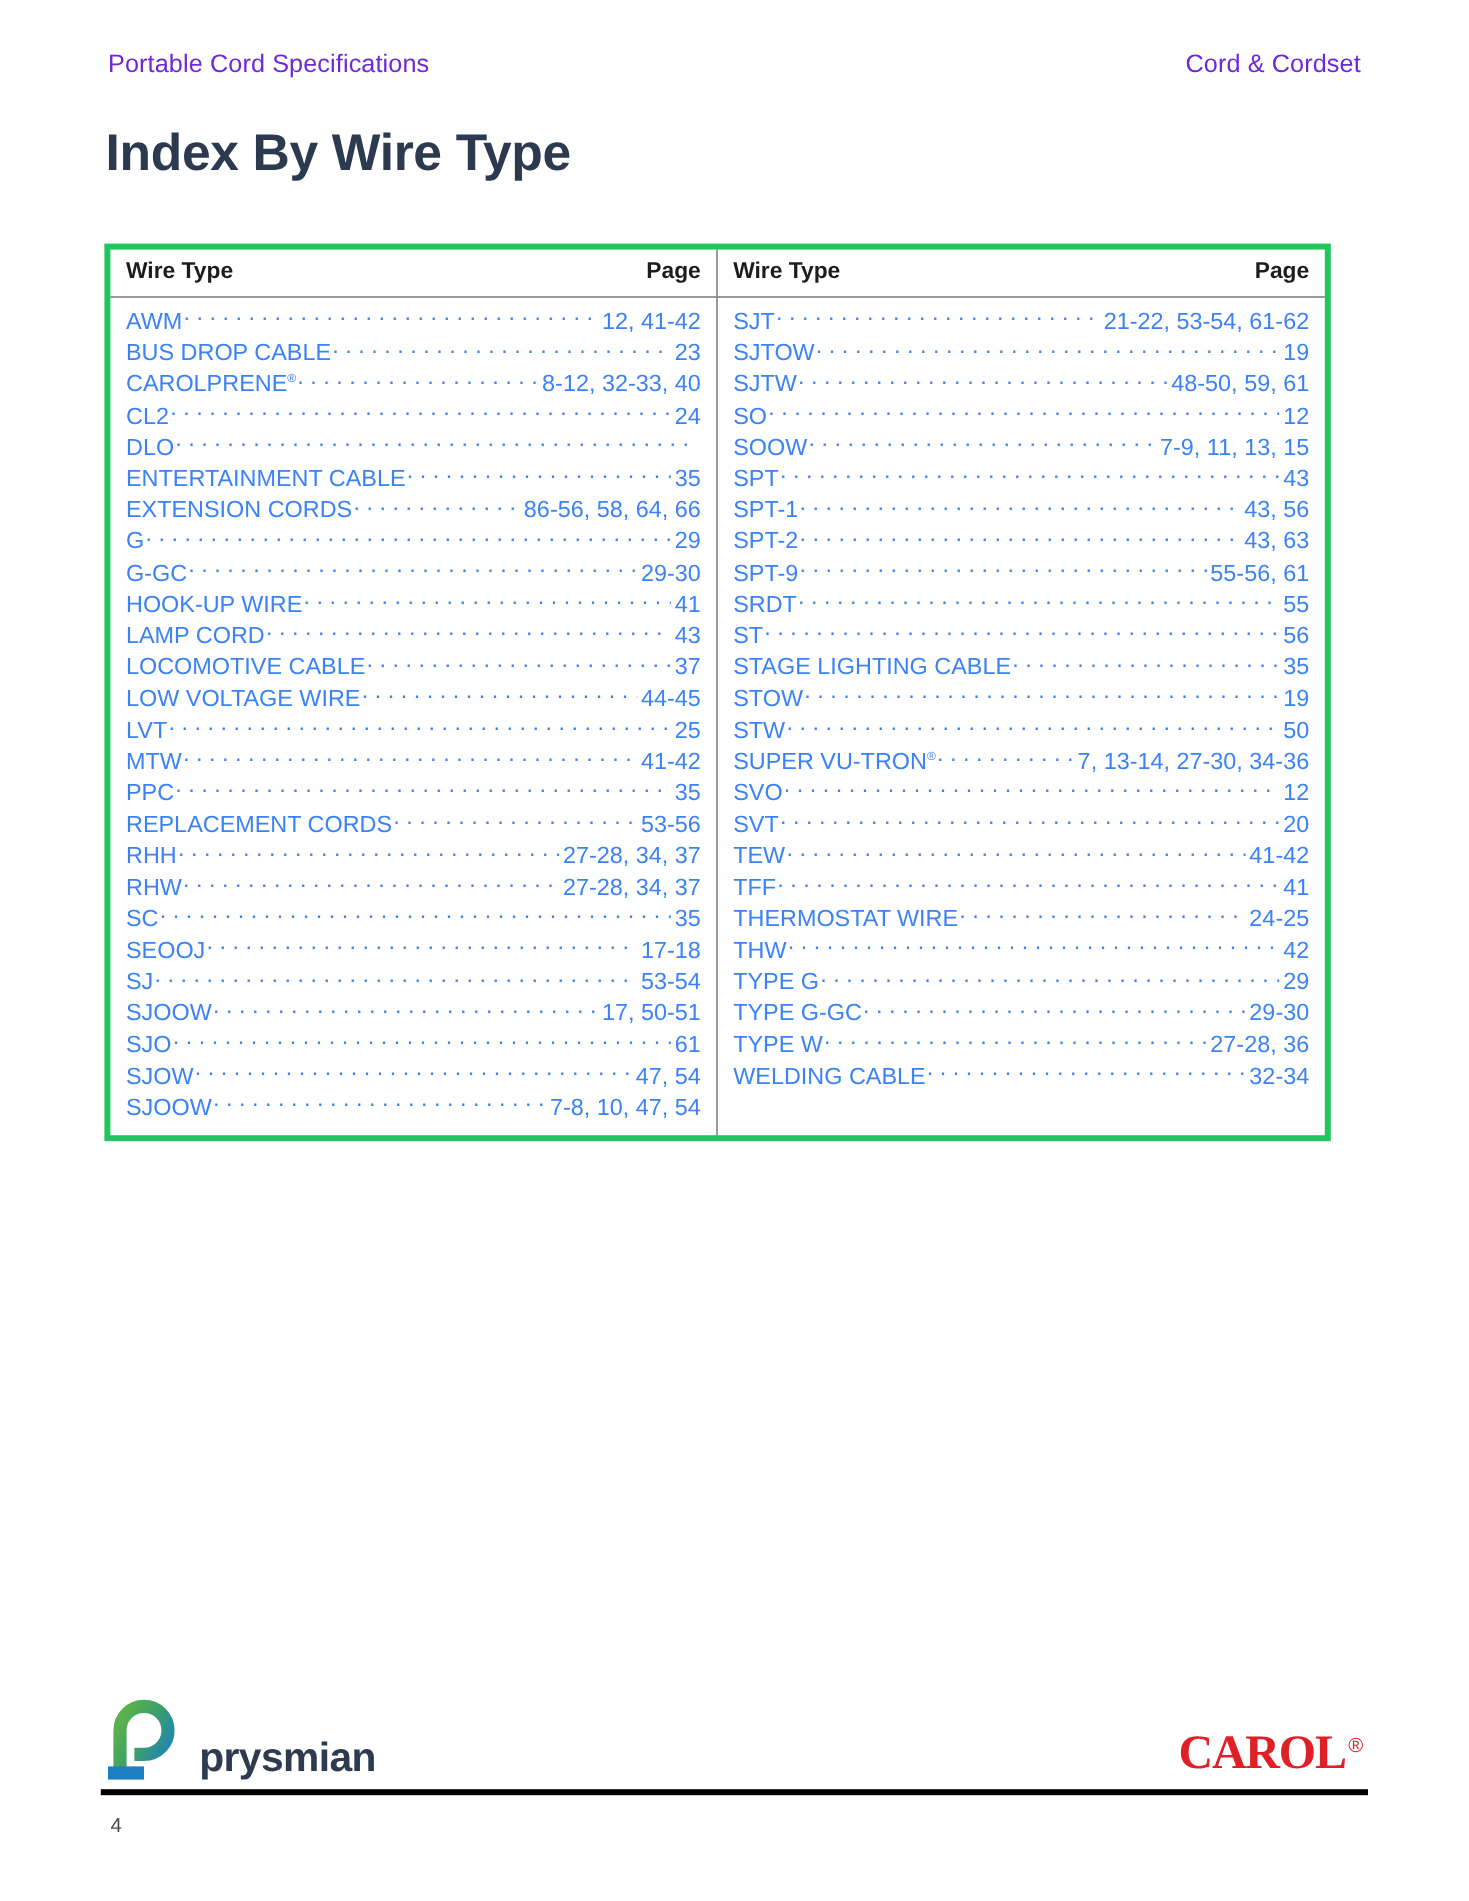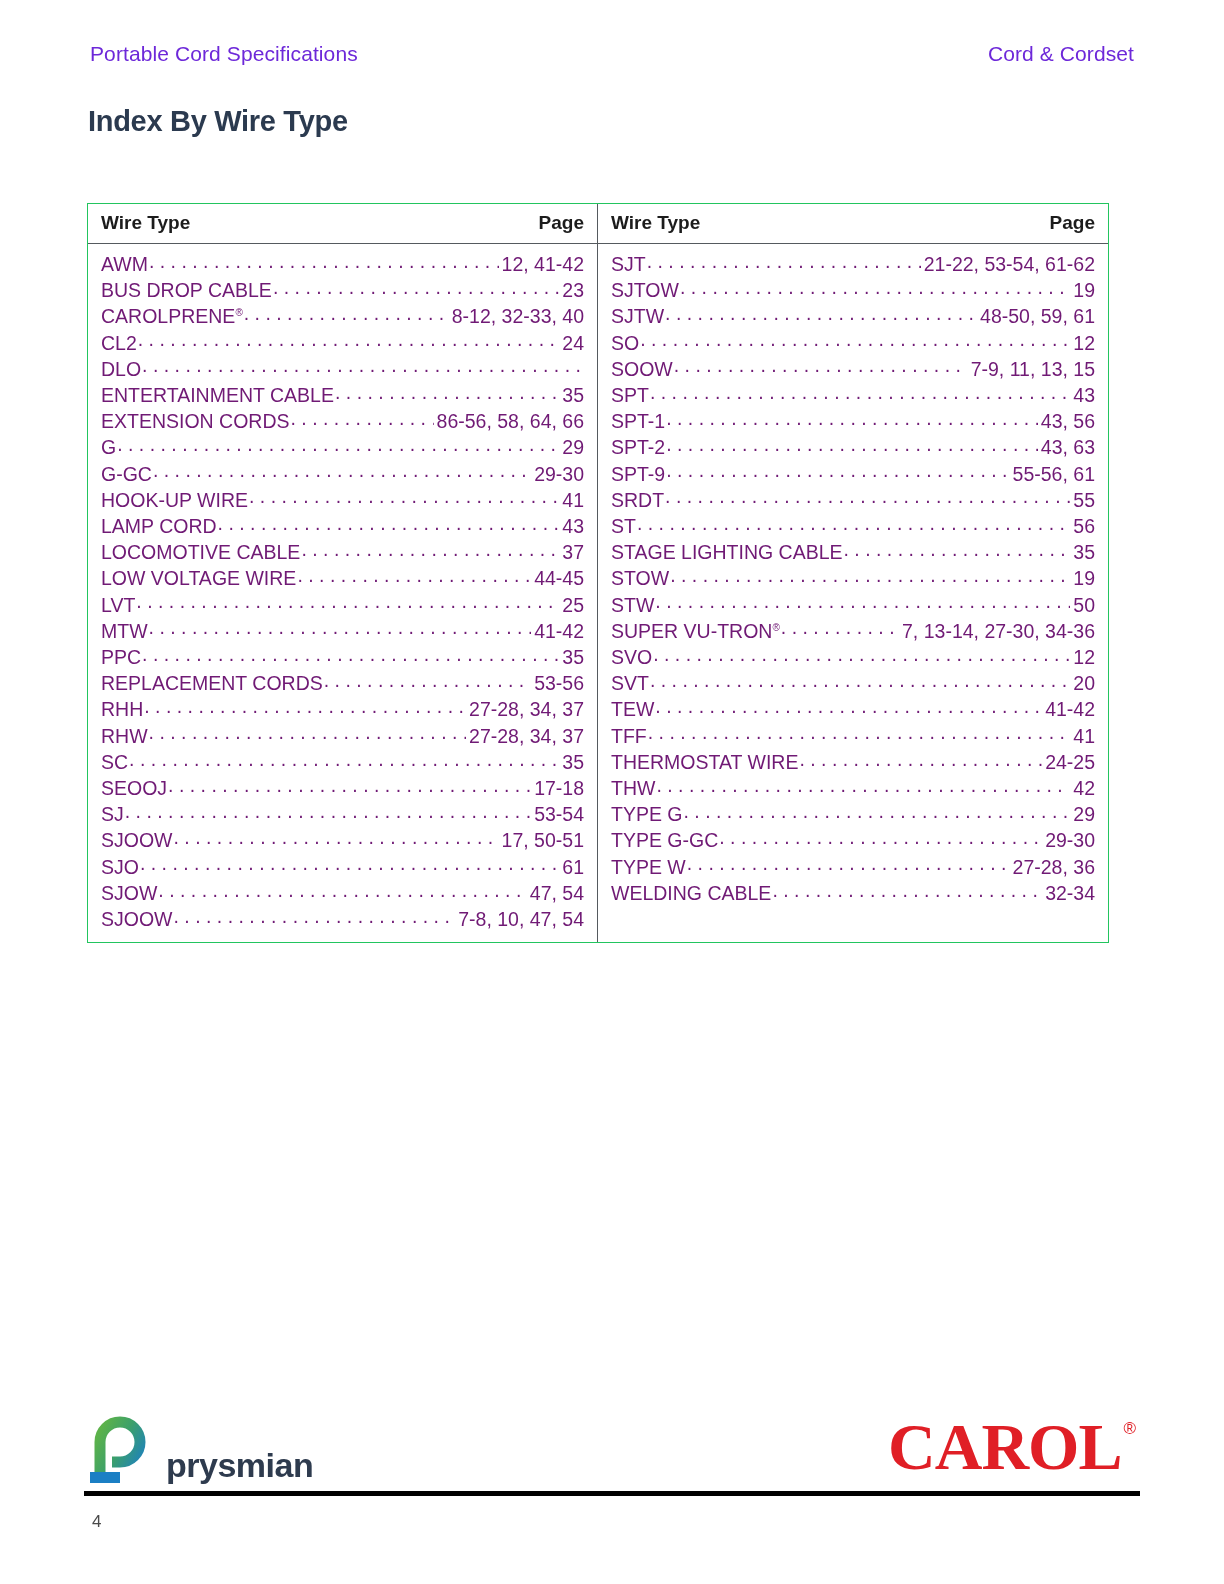--- a/index.html
+++ b/index.html
@@ -33,35 +33,35 @@
     align-items: baseline;
     font-size: 21px;
     color: #6d28d9;
     letter-spacing: .1px;
   }
 
   .page-title {
     position: absolute;
     left: 88px;
     top: 88px;
-    font-size: 29px;
+    font-size: 43px;
     font-weight: 700;
     color: #2b3a4f;
     letter-spacing: -0.3px;
     line-height: 1;
     margin-top: 19px;
   }
 
   
   .index-table {
     position: absolute;
     left: 87px;
     top: 203px;
     width: 1022px;
-    border: 1px solid #22c55e;
+    border: 5px solid #22c55e;
     box-sizing: border-box;
     display: flex;
     background: #fff;
   }
   .index-col {
     width: 50%;
     box-sizing: border-box;
     display: flex;
     flex-direction: column;
   }
@@ -81,24 +81,24 @@
   }
   .col-head .h-page { font-weight: 700; }
 
   .col-body {
     padding: 7px 13px 10px 13px;
     flex: 1;
   }
 
   .entry {
     display: flex;
-    align-items: center;
+    align-items: flex-start;
     font-size: 19.5px;
     line-height: 26.2px;
-    color: #701a75;
+    color: #3b82f6;
     white-space: nowrap;
   }
   .entry .name { flex: 0 0 auto; }
   .entry .name sup {
     font-size: 10px;
     vertical-align: super;
     line-height: 0;
   }
   .entry .leader {
     flex: 1 1 auto;
@@ -152,21 +152,21 @@
   .carol-logo {
     position: absolute;
     right: 0;
     bottom: 4px;
     display: flex;
     align-items: flex-start;
     color: #e01f26;
     font-family: "Liberation Serif", serif;
   }
   .carol-word {
-    font-size: 66px;
+    font-size: 40px;
     font-weight: 700;
     line-height: 1;
     letter-spacing: -1px;
   }
   .carol-reg {
     font-size: 17px;
     line-height: 1;
     padding-top: 6px;
     padding-left: 2px;
     font-family: "Liberation Sans", sans-serif;

